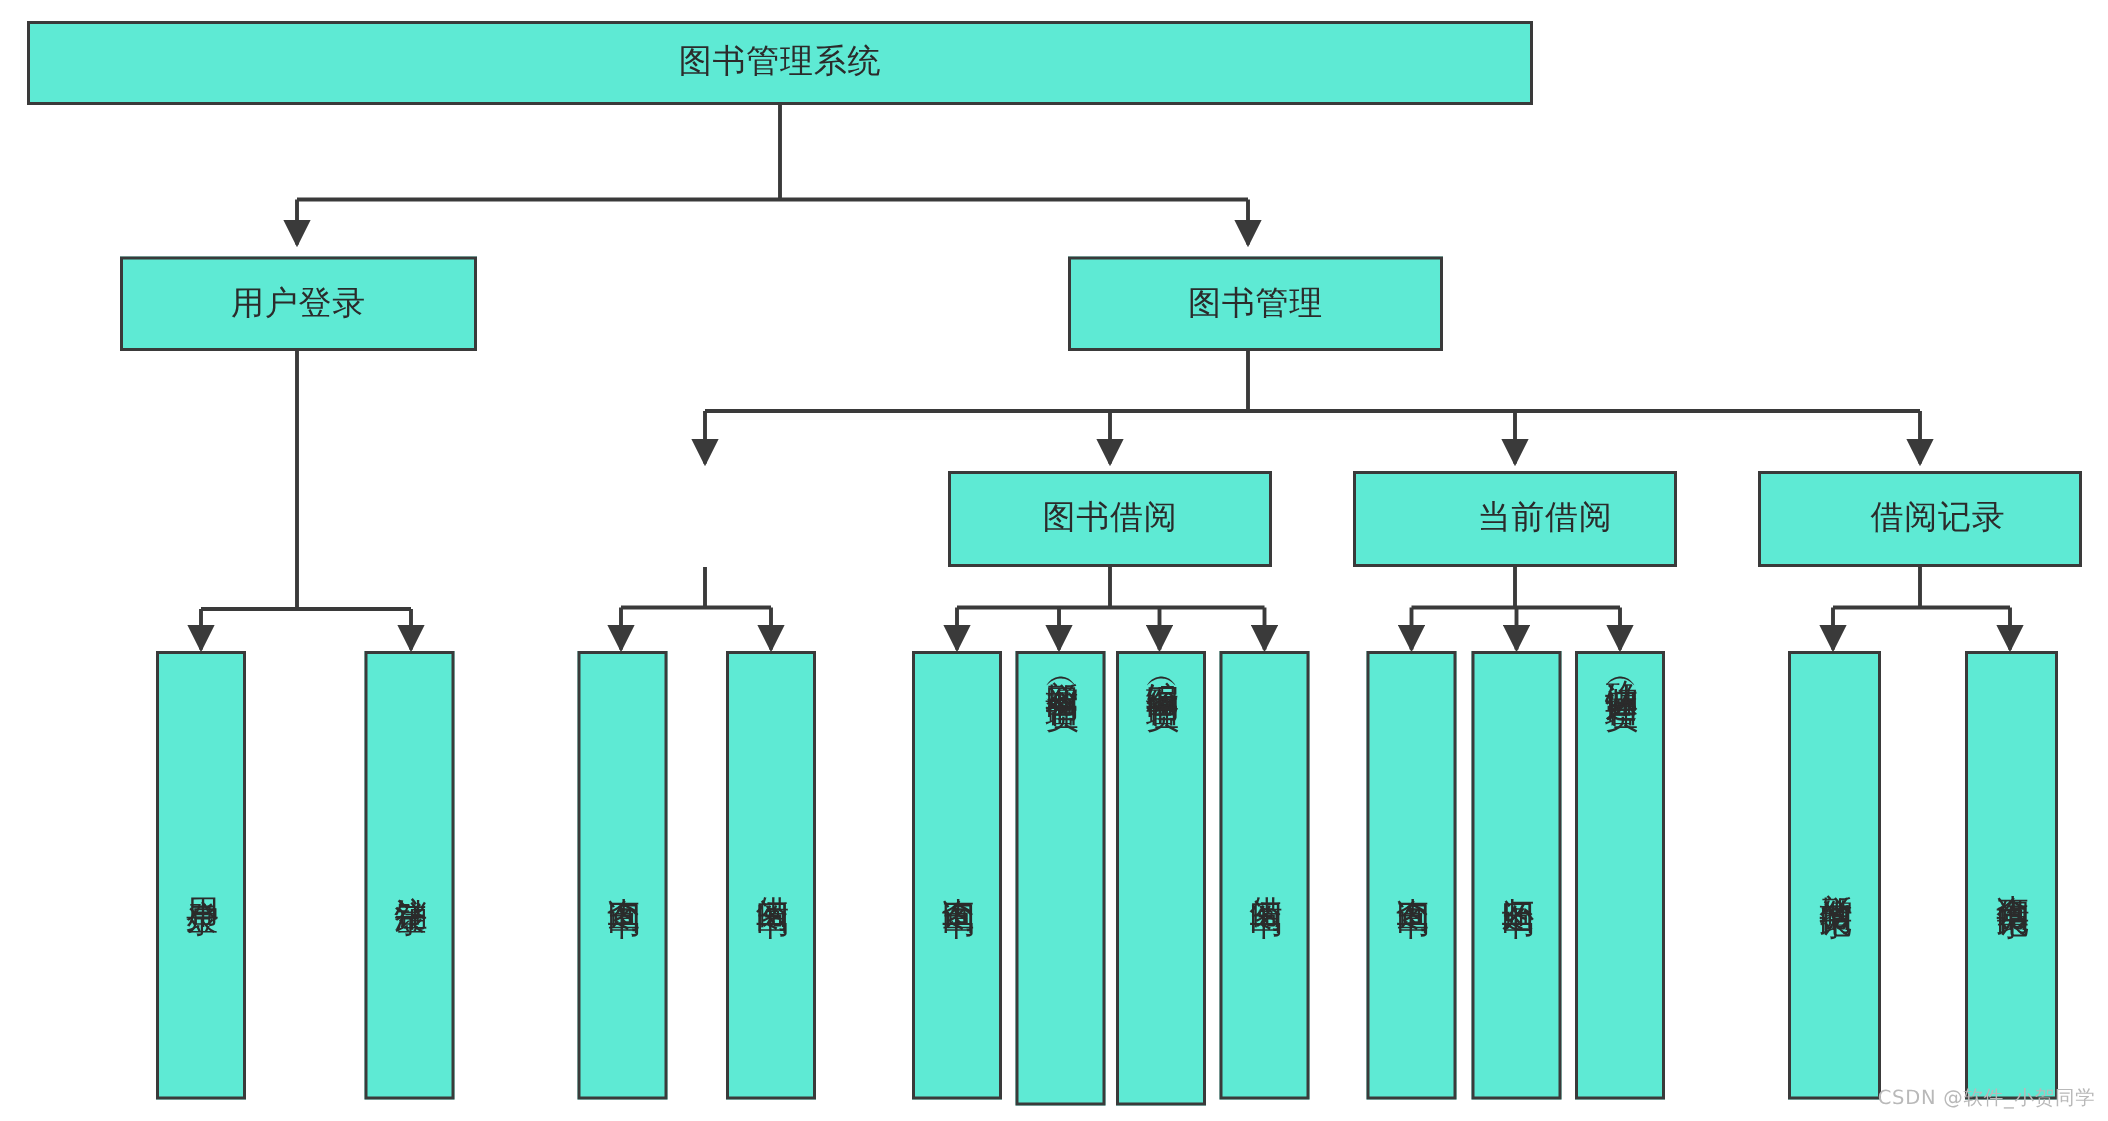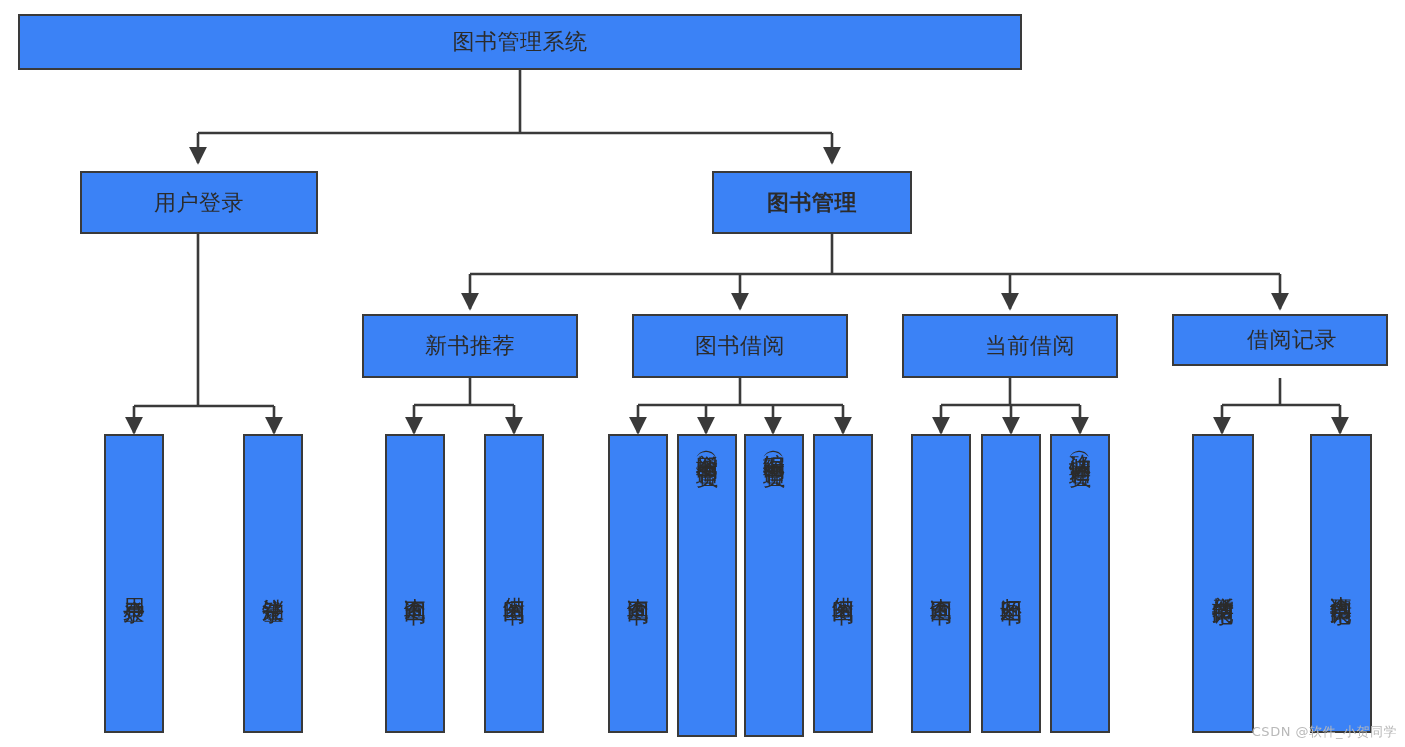--- a/index.html
+++ b/index.html
@@ -21,21 +21,21 @@
     position: absolute;
     left: 0;
     top: 0;
     width: 1405px;
     height: 747px;
   }
   .node {
     position: absolute;
     box-sizing: border-box;
     border: 2px solid #3a3a3a;
-    background: #3b82f6;
+    background: #5eead4;
     color: #2b2b2b;
     display: flex;
     align-items: center;
     justify-content: center;
     overflow: hidden;
   }
   .node .lbl {
     display: block;
     white-space: nowrap;
     line-height: 1.0;
@@ -130,34 +130,31 @@
     </g>
   </svg>
 
   <div class="node horiz" style="left:18px; top:14px; width:1004px; height:56px;">
     <span class="lbl">图书管理系统</span>
   </div>
 
   <div class="node horiz" style="left:80px; top:171px; width:238px; height:63px;">
     <span class="lbl">用户登录</span>
   </div>
-  <div class="node horiz" style="left:712px; top:171px; width:200px; height:63px;font-weight:bold;">
+  <div class="node horiz" style="left:712px; top:171px; width:250px; height:63px;">
     <span class="lbl">图书管理</span>
   </div>
 
-  <div class="node horiz" style="left:362px; top:314px; width:216px; height:64px;">
-    <span class="lbl">新书推荐</span>
-  </div>
   <div class="node horiz" style="left:632px; top:314px; width:216px; height:64px;justify-content:center;">
     <span class="lbl">图书借阅</span>
   </div>
   <div class="node horiz" style="left:902px; top:314px; width:216px; height:64px;padding-left:40px;">
     <span class="lbl">当前借阅</span>
   </div>
-  <div class="node horiz" style="left:1172px; top:314px; width:216px; height:52px;padding-left:24px;">
+  <div class="node horiz" style="left:1172px; top:314px; width:216px; height:64px;padding-left:24px;">
     <span class="lbl">借阅记录</span>
   </div>
 
   <div class="node vert mid" style="left:104px; top:434px; width:60px; height:299px;">
     <span class="lbl">用户登录</span>
   </div>
   <div class="node vert mid" style="left:243px; top:434px; width:60px; height:299px;">
     <span class="lbl">注销登录</span>
   </div>
 

